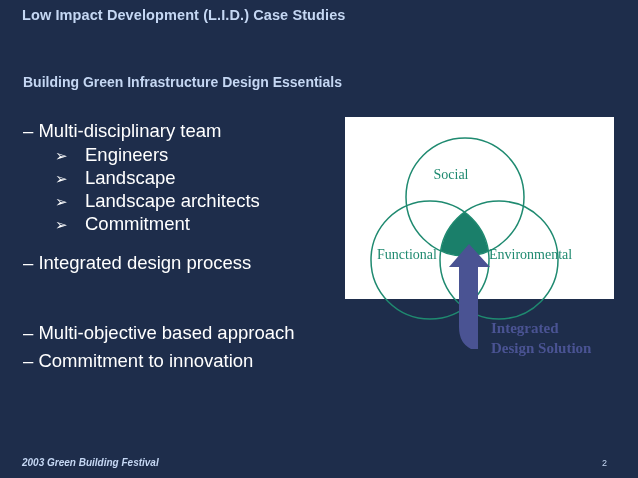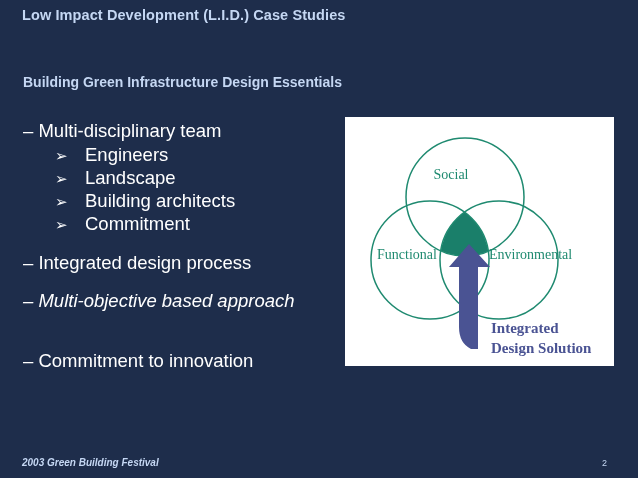--- a/index.html
+++ b/index.html
@@ -3,48 +3,48 @@
 <meta charset="utf-8">
 <style>
   html, body { margin:0; padding:0; }
   body { width:638px; height:478px; background:#1e2d4b; position:relative; overflow:hidden; font-family:"Liberation Sans", sans-serif; }
   .header { position:absolute; left:22px; top:7px; font-size:14.5px; font-weight:bold; color:#c5d7f3; letter-spacing:0.1px; }
   .title { position:absolute; left:23px; top:74px; font-size:14px; font-weight:bold; color:#c5d7f3; }
   .bullets { position:absolute; left:23px; top:120px; color:#ffffff; font-size:18.5px; }
   .b1 { position:absolute; white-space:nowrap; }
   .sub { position:absolute; white-space:nowrap; left:32px; }
   .sub .arrow { display:inline-block; width:30px; font-size:15px; }
-  .figure { position:absolute; left:345px; top:117px; width:269px; height:249px; background:#ffffff; }
+  .figure { position:absolute; left:345px; top:117px; width:269px; height:182px; background:#ffffff; }
   .footer { position:absolute; left:22px; top:457px; font-size:10px; font-weight:bold; font-style:italic; color:#c5d7f3; }
   .pagenum { position:absolute; left:602px; top:458px; font-size:9px; color:#c5d7f3; }
   svg text { font-family:"Liberation Serif", serif; }
 </style>
 </head>
 <body>
 
 <div class="header">Low Impact Development (L.I.D.) Case Studies</div>
 
 <div class="title">Building Green Infrastructure Design Essentials</div>
 
 <div class="bullets">
   <div class="b1" style="top:0px;text-align:right;">– Multi-disciplinary team</div>
   <div class="sub" style="top:24px;">
     <span class="arrow">➢</span><span>Engineers</span>
   </div>
   <div class="sub" style="top:47px;">
     <span class="arrow">➢</span><span>Landscape</span>
   </div>
   <div class="sub" style="top:70px;">
-    <span class="arrow">➢</span><span>Building architects</span>
+    <span class="arrow">➢</span><span>Landscape architects</span>
   </div>
   <div class="sub" style="top:93px;">
     <span class="arrow">➢</span><span>Commitment</span>
   </div>
   <div class="b1" style="top:132px;">– Integrated design process</div>
-  <div class="b1" style="top:170px;font-style:italic;">– Multi-objective based approach</div>
+  <div class="b1" style="top:202px;">– Multi-objective based approach</div>
   <div class="b1" style="top:230px;">– Commitment to innovation</div>
 </div>
 
 <div class="figure">
   <svg width="269" height="249" viewBox="0 0 269 249">
     <defs>
       <clipPath id="cS">
           <circle cx="120" cy="80" r="59"></circle>
         </clipPath>
       <clipPath id="cF">

